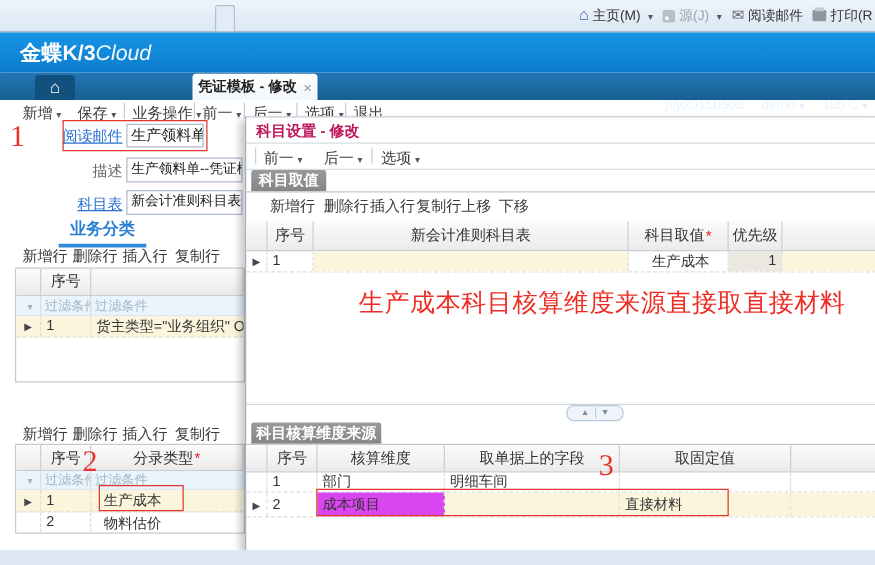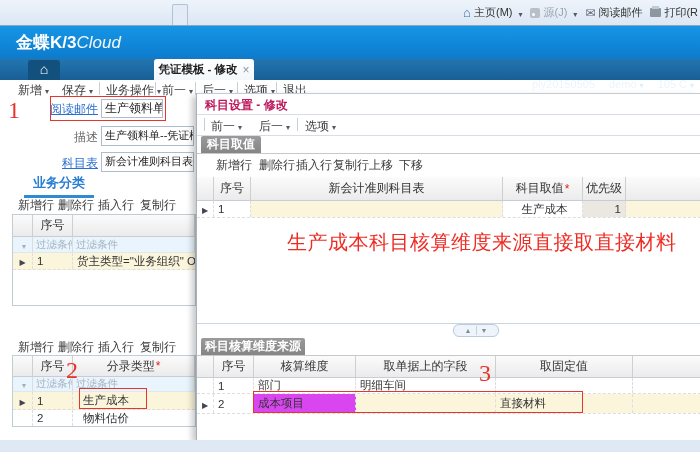--- a/index.html
+++ b/index.html
@@ -149,21 +149,21 @@
 
   <span class="abs flabel flink" style="left:40px;top:101px">阅读邮件</span>
   <div class="abs finput" style="left:101px;top:99px;width:62px;height:19px;font-size:12px">生产领料单</div>
 
   <span class="abs flabel" style="left:40px;top:129px">描述</span>
   <div class="abs finput" style="left:101px;top:126px;width:93px;height:20px">生产领料单--凭证模板</div>
 
   <span class="abs flabel flink" style="left:40px;top:155px">科目表</span>
   <div class="abs finput" style="left:101px;top:152px;width:93px;height:20px">新会计准则科目表</div>
 
-  <div class="abs sec-tab-blue" style="left:24px;top:174px;width:70px">业务分类</div>
+  <div class="abs sec-tab-blue" style="left:47px;top:174px;width:70px">业务分类</div>
 
   <span class="abs gtb-item" style="left:18px;top:197px">新增行</span>
   <span class="abs gtb-item" style="left:58px;top:197px">删除行</span>
   <span class="abs gtb-item" style="left:98px;top:197px">插入行</span>
   <span class="abs gtb-item" style="left:140px;top:197px">复制行</span>
 
   <div class="abs grid" style="left:12px;top:214px;width:184px;height:92px">
     <div class="grow ghead" style="height:22px">
       <div class="gcell" style="width:20px"></div>
       <div class="gcell" style="width:40px">序号</div>

